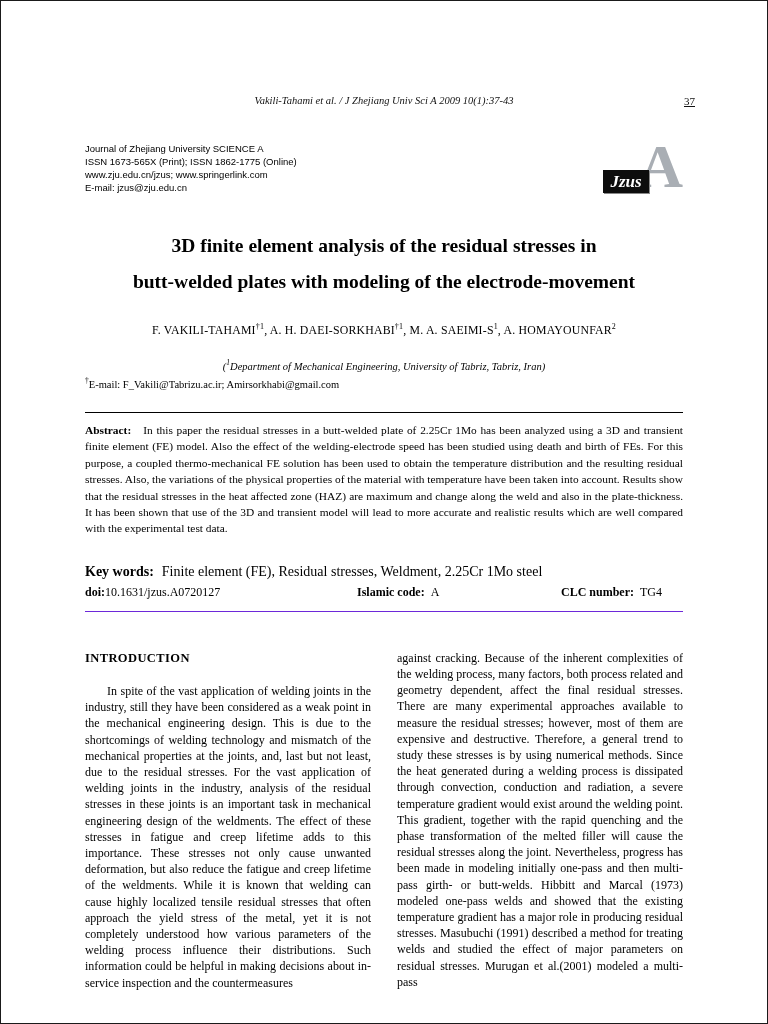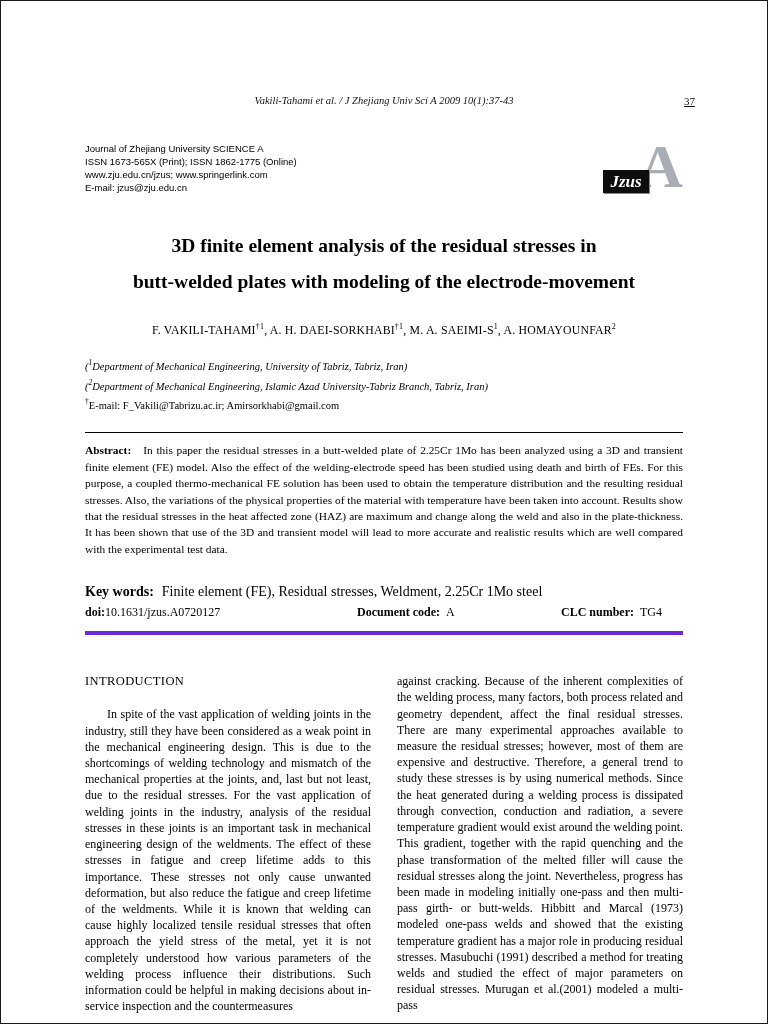--- a/index.html
+++ b/index.html
@@ -35,45 +35,45 @@
     box-shadow:1px 1px 0 #888;
   }
 
   
   .title {
     margin-top:32px; text-align:center; font-weight:bold;
     font-size:19.5px; line-height:36px;
   }
   .authors { margin-top:22px; text-align:center; font-size:11.8px; letter-spacing:.2px; }
   .authors sup { font-size:8px; }
-  .affiliations { margin-top:16px; font-style:italic; font-size:10.5px; line-height:17px; }
+  .affiliations { margin-top:16px; text-align:center; font-style:italic; font-size:10.5px; line-height:17px; }
   .affiliations sup { font-size:7.5px; font-style:italic; }
   .contact-line { margin-top:2px; font-size:10.5px; }
   .contact-line sup { font-size:7.5px; }
   .history-line { margin-top:3px; text-align:center; font-size:10.5px; }
 
   
   .abstract-block {
-    margin-top:22px; border-top:1px solid #000; border-bottom:4px solid #6d28d9;
+    margin-top:22px; border-top:1px solid #000; border-bottom:1px solid #6d28d9;
     padding:9px 0 11px 0;
   }
   .abstract-text { font-size:11.4px; line-height:16.4px; text-align:justify; }
   .label { font-weight:bold; }
   .abstract-text .label { margin-right:12px; }
   .keywords-line { margin-top:27px; font-size:14px; }
   .keywords-line .label { margin-right:8px; }
   .id-line { margin-top:5px; font-size:12px; display:flex; }
   .id-part-1 { width:272px; }
   .id-part-2 { width:204px; }
   .id-part-2 .label, .id-part-3 .label { margin-right:6px; }
 
   
   .columns { margin-top:38px; display:flex; gap:26px; }
   .col { width:286px; font-size:12px; line-height:16.2px; text-align:justify; }
-  .section-heading { font-size:12.5px; font-weight:normal; letter-spacing:.4px; margin-bottom:17px; }
+  .section-heading { font-size:12.5px; font-weight:bold; letter-spacing:.4px; margin-bottom:17px; }
   .para-indent { text-indent:22px; }
 </style>
 </head>
 <body>
 
 <div class="page">
   <div class="inner">
 
     <div class="running-head">
       <span class="rh-text">Vakili-Tahami et al. / J Zhejiang Univ Sci A  2009 10(1):37-43</span>
@@ -97,31 +97,30 @@
       <span>3D finite element analysis of the residual stresses in</span><br>
       <span>butt-welded plates with modeling of the electrode-movement</span>
     </h1>
 
     <div class="authors">
       <span class="author"><span>F. VAKILI-TAHAMI</span><sup>†1</sup><span>, </span></span><span class="author"><span>A. H. DAEI-SORKHABI</span><sup>†1</sup><span>, </span></span><span class="author"><span>M. A. SAEIMI-S</span><sup>1</sup><span>, </span></span><span class="author"><span>A. HOMAYOUNFAR</span><sup>2</sup><span></span></span>
     </div>
 
     <div class="affiliations">
       <div><span>(</span><sup>1</sup><span>Department of Mechanical Engineering, University of Tabriz, Tabriz, Iran</span><span>)</span></div>
-      <div><span>(</span><sup>2</sup><span>Department of Mechanical Engineering, Islamic Azad University-Tabriz Branch, Tabriz, Iran</span><span>)</span></div>
     </div>
 
     <div class="contact-line"><sup>†</sup><span>E-mail: F_Vakili@Tabrizu.ac.ir; Amirsorkhabi@gmail.com</span></div>
 
     <div class="abstract-block">
       <p class="abstract-text"><span class="label">Abstract:</span><span>In this paper the residual stresses in a butt-welded plate of 2.25Cr 1Mo has been analyzed using a 3D and transient finite element (FE) model. Also the effect of the welding-electrode speed has been studied using death and birth of FEs. For this purpose, a coupled thermo-mechanical FE solution has been used to obtain the temperature distribution and the resulting residual stresses. Also, the variations of the physical properties of the material with temperature have been taken into account. Results show that the residual stresses in the heat affected zone (HAZ) are maximum and change along the weld and also in the plate-thickness. It has been shown that use of the 3D and transient model will lead to more accurate and realistic results which are well compared with the experimental test data.</span></p>
       <p class="keywords-line"><span class="label">Key words:</span><span>Finite element (FE), Residual stresses, Weldment, 2.25Cr 1Mo steel</span></p>
       <div class="id-line">
         <span class="id-part-1"><span class="label">doi:</span><span>10.1631/jzus.A0720127</span></span>
-        <span class="id-part-2"><span class="label">Document code:</span><span>A</span></span>
+        <span class="id-part-2"><span class="label">Islamic code:</span><span>A</span></span>
         <span class="id-part-3"><span class="label">CLC number:</span><span>TG4</span></span>
       </div>
     </div>
 
     <div class="columns">
       <div class="col">
         <h2 class="section-heading">INTRODUCTION</h2>
         <p class="para-indent">In spite of the vast application of welding joints in the industry, still they have been considered as a weak point in the mechanical engineering design. This is due to the shortcomings of welding technology and mismatch of the mechanical properties at the joints, and, last but not least, due to the residual stresses. For the vast application of welding joints in the industry, analysis of the residual stresses in these joints is an important task in mechanical engineering design of the weldments. The effect of these stresses in fatigue and creep lifetime adds to this importance. These stresses not only cause unwanted deformation, but also reduce the fatigue and creep lifetime of the weldments. While it is known that welding can cause highly localized tensile residual stresses that often approach the yield stress of the metal, yet it is not completely understood how various parameters of the welding process influence their distributions. Such information could be helpful in making decisions about in-service inspection and the countermeasures</p>
       </div>
       <div class="col">

